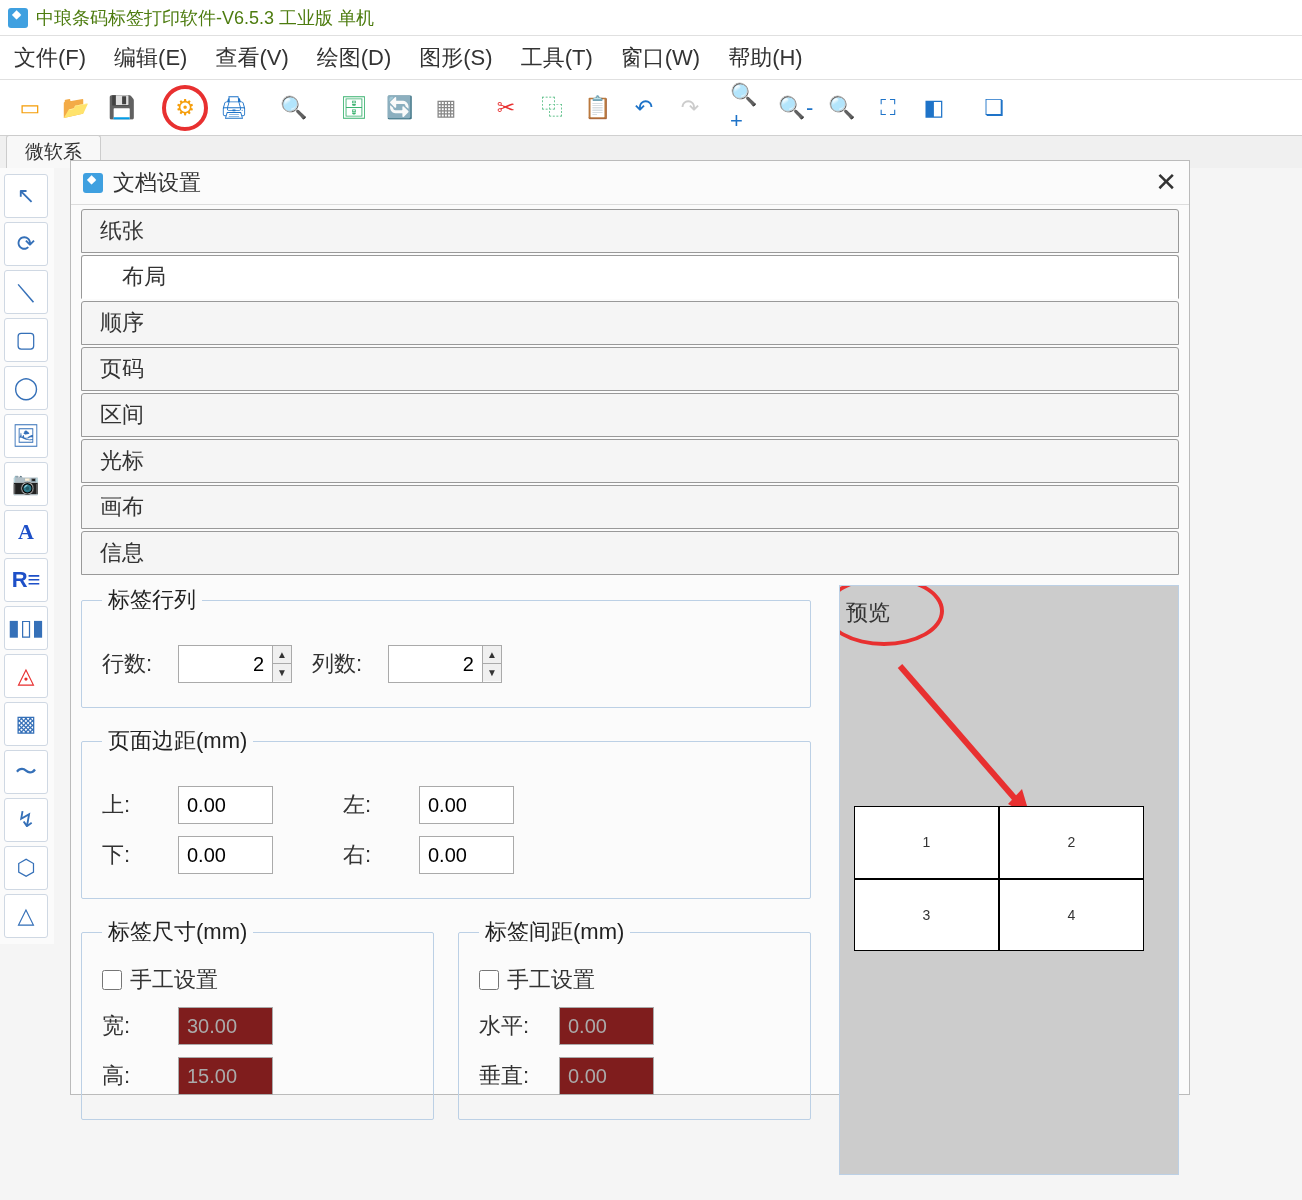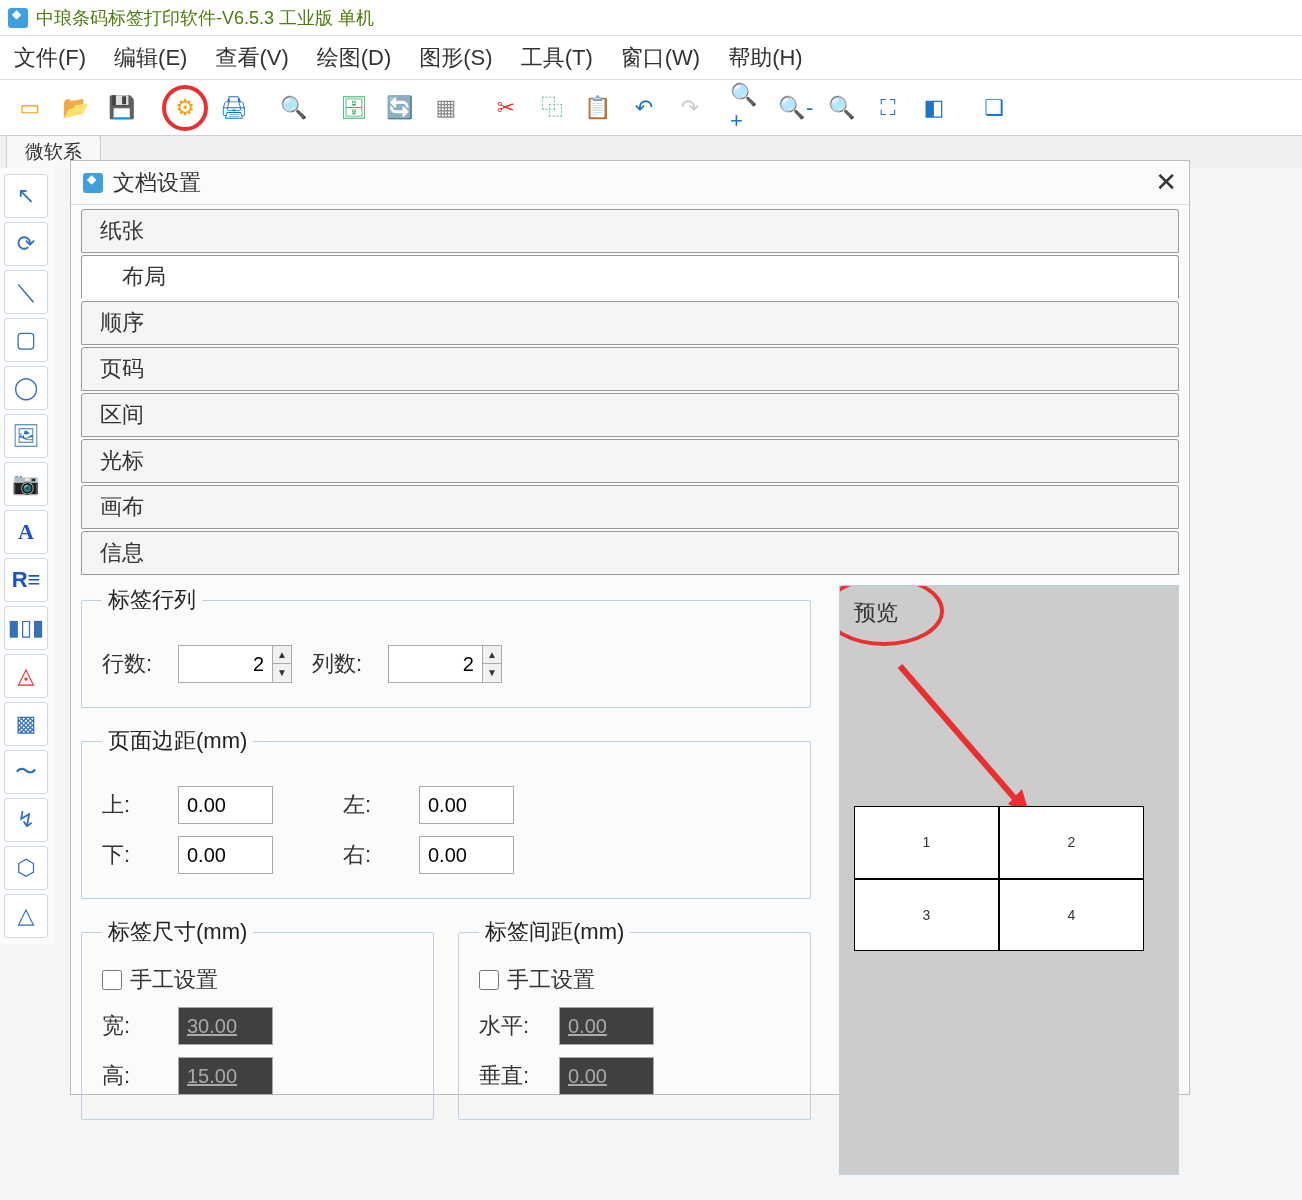--- a/index.html
+++ b/index.html
@@ -160,21 +160,21 @@
 legend { font-size: 22px; padding: 0 6px; color: #222; }
 .row { display: flex; align-items: center; gap: 20px; margin-top: 12px; font-size:22px;}
 .row label { min-width: 56px; }
 input[type=text] {
   width: 95px; height: 38px;
   border: 1px solid #aaa;
   padding: 0 8px;
   font-size: 20px;
   text-align: right;
 }
-input[type=text].disabled { color: #aaa; background: #404040; text-decoration: underline;}
+input[type=text].disabled { color: #aaa; background: #7f1d1d;}
 .spinner {
   display: inline-flex;
   align-items: stretch;
 }
 .spin-btns {
   display: flex; flex-direction: column;
   border: 1px solid #aaa;
   border-left: none;
 }
 .spin-btns span {
@@ -192,21 +192,21 @@
 .chk input { width:20px; height:20px;}
 .preview-box {
   border: 1px solid #bcd0e5;
   height: 590px;
   position: relative;
   background: #ccc;
   overflow: hidden;
 }
 .preview-label {
   position: absolute;
-  left: 14px; top: 12px;
+  left: 6px; top: 12px;
   font-size: 22px;
 }
 .red-ellipse {
   position: absolute;
   left: -16px; top: -10px;
   width: 120px; height: 70px;
   border: 4px solid #e83030;
   border-radius: 50%;
 }
 .red-arrow {

